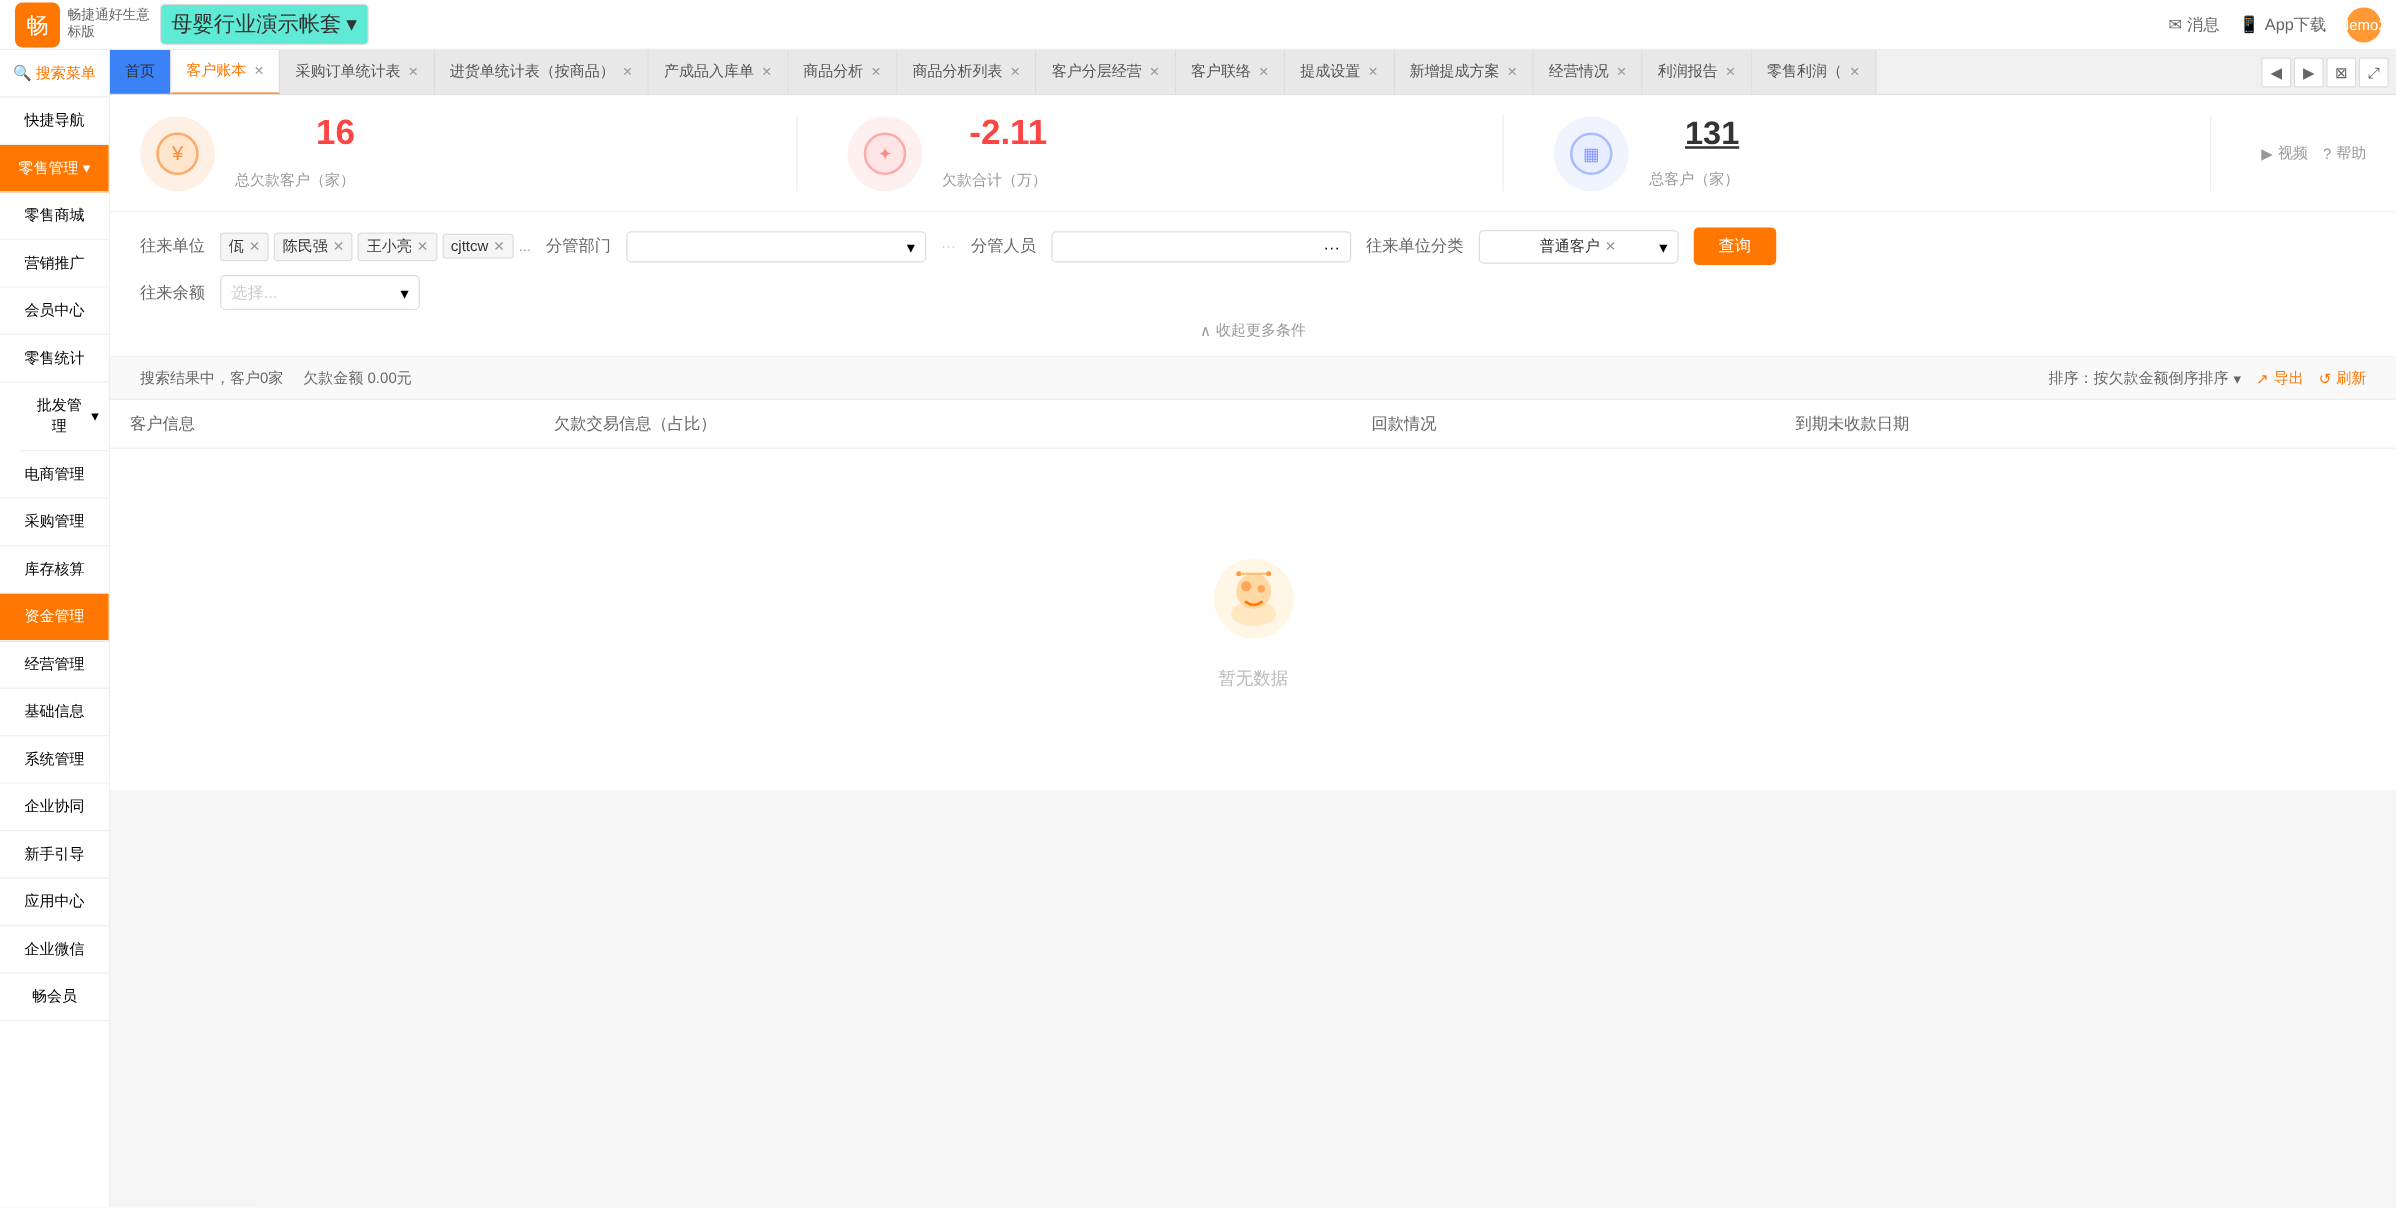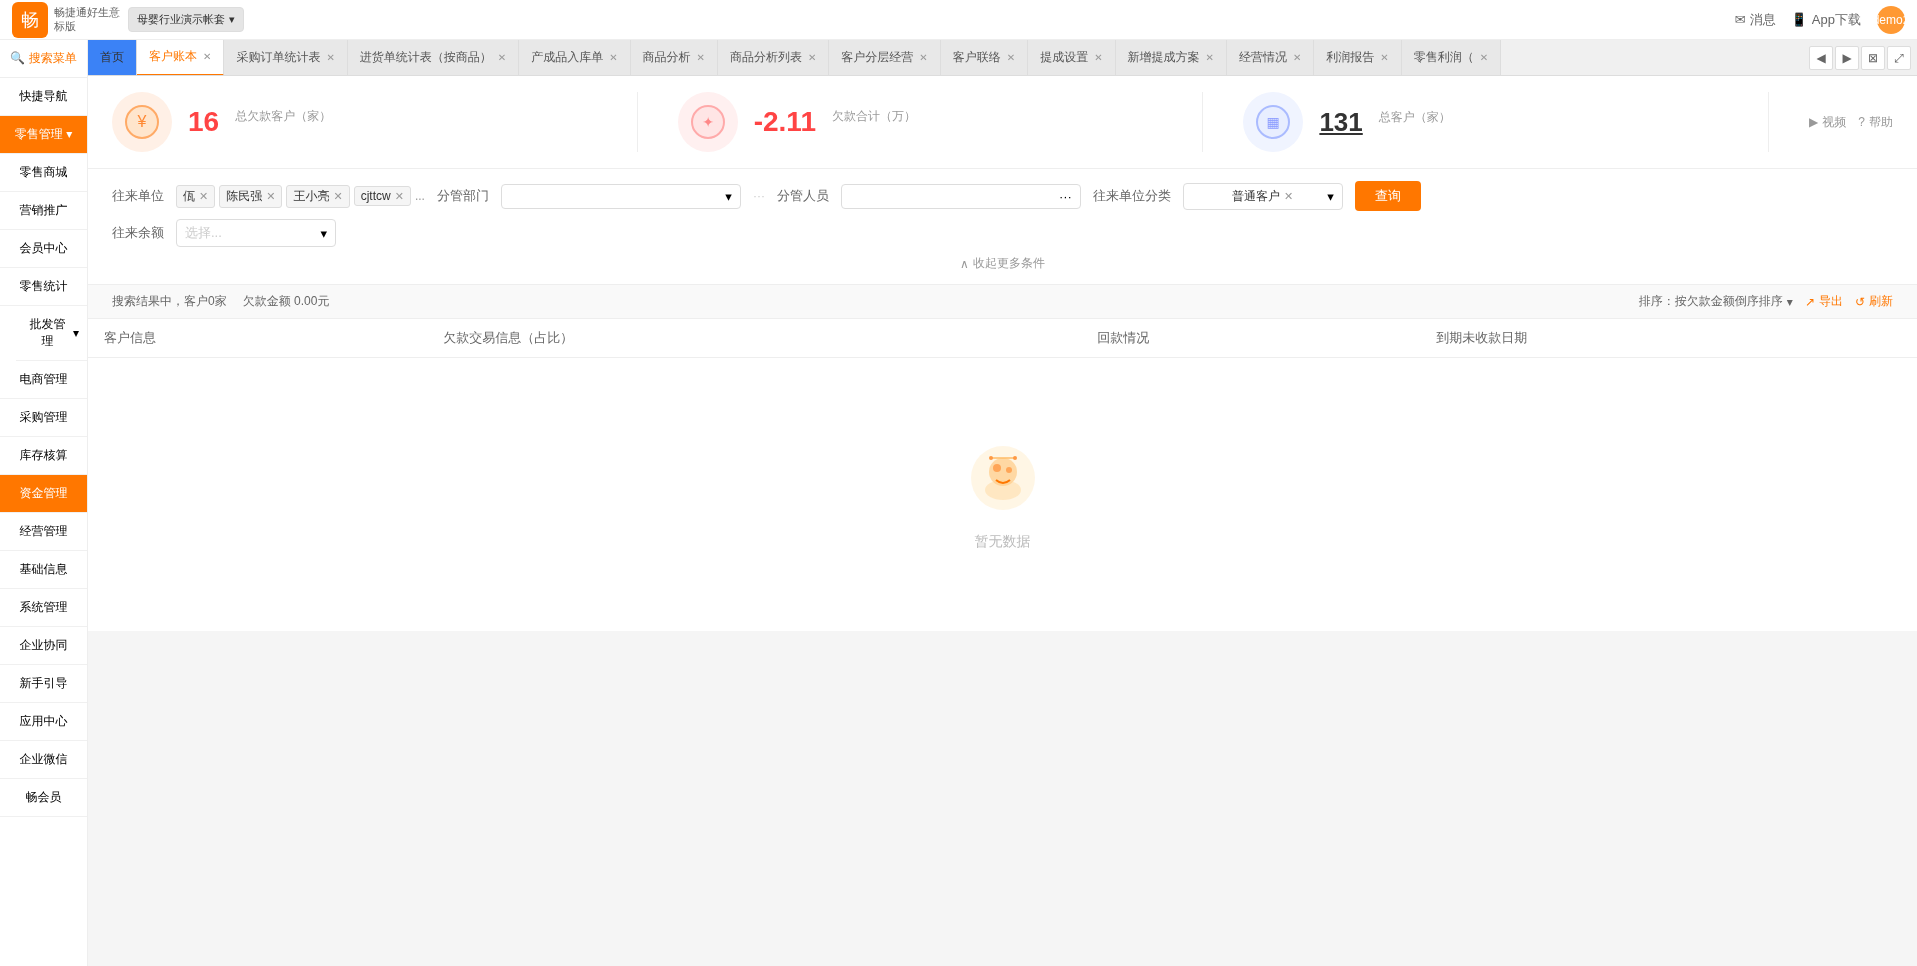--- a/index.html
+++ b/index.html
@@ -7,21 +7,21 @@
 
     
     .app-wrapper { display: flex; flex-direction: column; height: 966px; width: 1917px; }
 
     
     .top-bar { height: 40px; background: #fff; display: flex; align-items: center; padding: 0 12px; border-bottom: 1px solid #eee; justify-content: space-between; }
     .top-bar-left { display: flex; align-items: center; gap: 8px; }
     .logo-area { display: flex; align-items: center; gap: 6px; }
     .logo-icon { width: 36px; height: 36px; background: #ff7700; border-radius: 6px; display: flex; align-items: center; justify-content: center; color: #fff; font-size: 18px; }
     .logo-text { font-size: 11px; color: #666; line-height: 1.2; }
-    .company-select { display: flex; align-items: center; gap: 4px; font-size: 11px; color: #333; cursor: pointer; padding: 4px 8px; border: 1px solid #ddd; border-radius: 4px; background: #e5e5e5; }
+    .company-select { display: flex; align-items: center; gap: 4px; font-size: 17px; color: #333; cursor: pointer; padding: 4px 8px; border: 1px solid #ddd; border-radius: 4px; background: #5eead4; }
     .top-bar-right { display: flex; align-items: center; gap: 16px; }
     .top-bar-action { display: flex; align-items: center; gap: 4px; font-size: 13px; color: #666; cursor: pointer; }
     .avatar { width: 28px; height: 28px; border-radius: 50%; background: #ff9933; display: flex; align-items: center; justify-content: center; color: #fff; font-size: 12px; }
 
     
     .main-layout { display: flex; flex: 1; overflow: hidden; }
 
     
     .sidebar { width: 88px; background: #fff; border-right: 1px solid #eee; display: flex; flex-direction: column; overflow-y: auto; }
     .sidebar-search { padding: 10px 8px; font-size: 12px; color: #ff7700; text-align: center; cursor: pointer; border-bottom: 1px solid #eee; }
@@ -45,21 +45,21 @@
     .page-content { flex: 1; overflow-y: auto; background: #f5f5f5; }
     .page-inner { padding: 0; background: #fff; }
 
     
     .stats-row { display: flex; align-items: center; padding: 16px 24px; background: #fff; border-bottom: 1px solid #eee; gap: 0; }
     .stat-block { flex: 1; display: flex; align-items: center; gap: 16px; padding-right: 40px; border-right: 1px solid #eee; margin-right: 40px; }
     .stat-block:last-child { border-right: none; margin-right: 0; }
     .stat-icon-red { width: 60px; height: 60px; border-radius: 50%; background: #fff0e6; display: flex; align-items: center; justify-content: center; font-size: 28px; color: #ffb366; }
     .stat-icon-pink { width: 60px; height: 60px; border-radius: 50%; background: #fff0f0; display: flex; align-items: center; justify-content: center; font-size: 28px; color: #ffaaaa; }
     .stat-icon-blue { width: 60px; height: 60px; border-radius: 50%; background: #f0f4ff; display: flex; align-items: center; justify-content: center; font-size: 28px; color: #aac4ff; }
-    .stat-info { display: flex; flex-direction: row; gap: 16px; }
+    .stat-info { display: flex; flex-direction: column; gap: 16px; text-align: right; }
     .stat-value { font-size: 28px; font-weight: bold; color: #ff4444; line-height: 1; }
     .stat-value.negative { color: #ff4444; }
     .stat-value.dark { color: #333; font-size: 26px; }
     .stat-label { font-size: 12px; color: #999; }
     .stat-actions { margin-left: auto; display: flex; gap: 12px; font-size: 12px; color: #999; }
     .stat-action { display: flex; align-items: center; gap: 4px; cursor: pointer; }
 
     
     .filter-area { padding: 12px 24px; background: #fff; border-bottom: 1px solid #eee; }
     .filter-row { display: flex; align-items: center; gap: 12px; margin-bottom: 8px; flex-wrap: wrap; }

